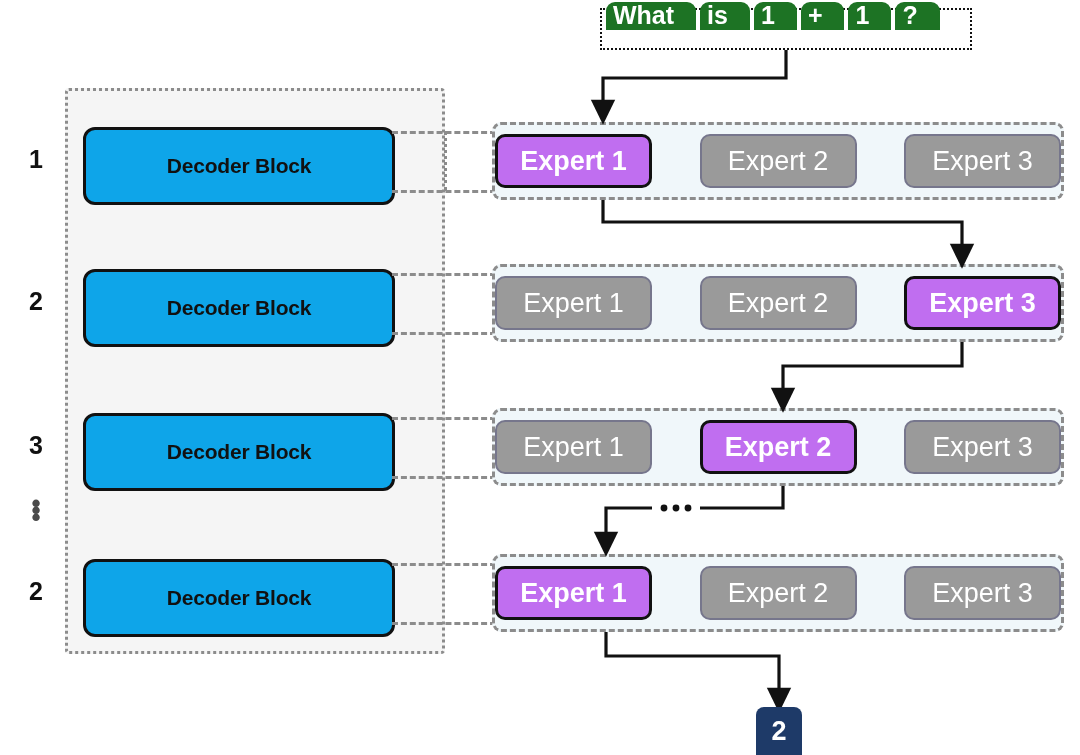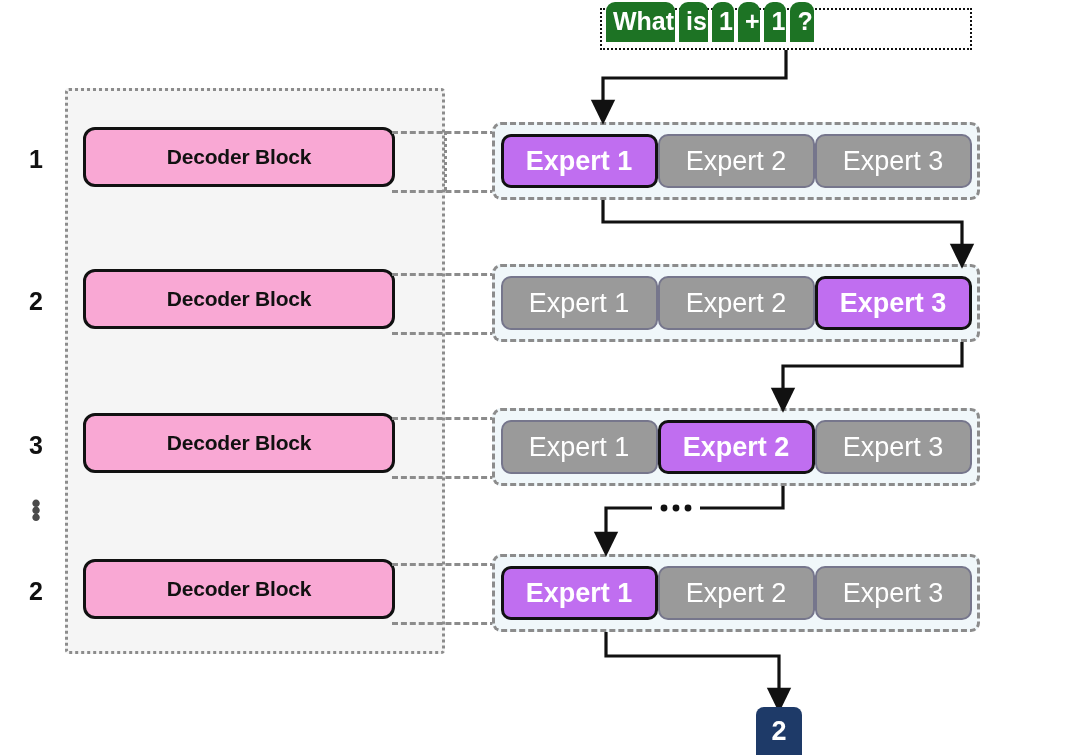--- a/index.html
+++ b/index.html
@@ -32,47 +32,47 @@
     padding: 0 2px;
   }
   .token {
     background: #1d7324;
     color: #ffffff;
     font-weight: bold;
     font-size: 25px;
     line-height: 1;
     border-radius: 9px 9px 0 0;
     margin: -8px 2px 0 2px;
-    padding: 8px 1px 9px 7px;
-    display: flex;
-    align-items: center;
-    justify-content: center;
-    height: 40px;
+    padding: 8px 22px 9px 7px;
+    display: flex;
+    align-items: center;
+    justify-content: center;
+    height: 28px;
     box-sizing: border-box;
     white-space: nowrap;
   }
 
   
   #decoder-stack {
     position: absolute;
     left: 65px;
     top: 88px;
     width: 380px;
     height: 566px;
     background: #f5f5f5;
     border: 3px dotted #8c8c8c;
     border-radius: 4px;
     box-sizing: border-box;
   }
   .decoder-block {
     position: absolute;
     left: 15px;
     width: 312px;
-    height: 60px;
-    background: #f9a8d4;
+    height: 78px;
+    background: #0ea5e9;
     border: 3px solid #111111;
     border-radius: 12px;
     box-sizing: border-box;
     display: flex;
     align-items: center;
     justify-content: center;
     color: #111111;
     font-weight: bold;
     font-size: 21px;
     letter-spacing: -0.2px;
@@ -97,29 +97,29 @@
     font-size: 26px;
     font-weight: bold;
     line-height: 7px;
   }
   #layer-ellipsis span { display:block; }
 
   
   .expert-row {
     position: absolute;
     left: 492px;
-    width: 488px;
+    width: 572px;
     height: 78px;
     background: #f0f7fa;
     border: 3px dashed #8c8c8c;
     border-radius: 9px;
     box-sizing: border-box;
     display: flex;
     align-items: center;
-    justify-content: center;
+    justify-content: space-between;
   }
   .expert {
     width: 157px;
     height: 54px;
     border-radius: 10px;
     box-sizing: border-box;
     display: flex;
     align-items: center;
     justify-content: center;
     font-size: 27px;

